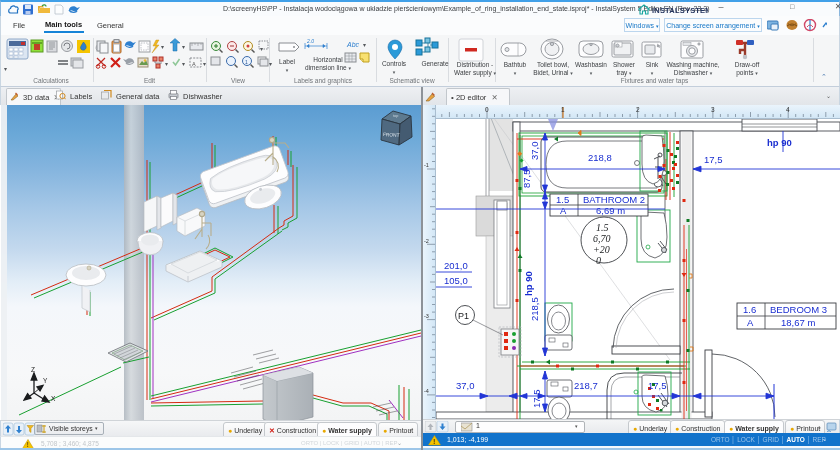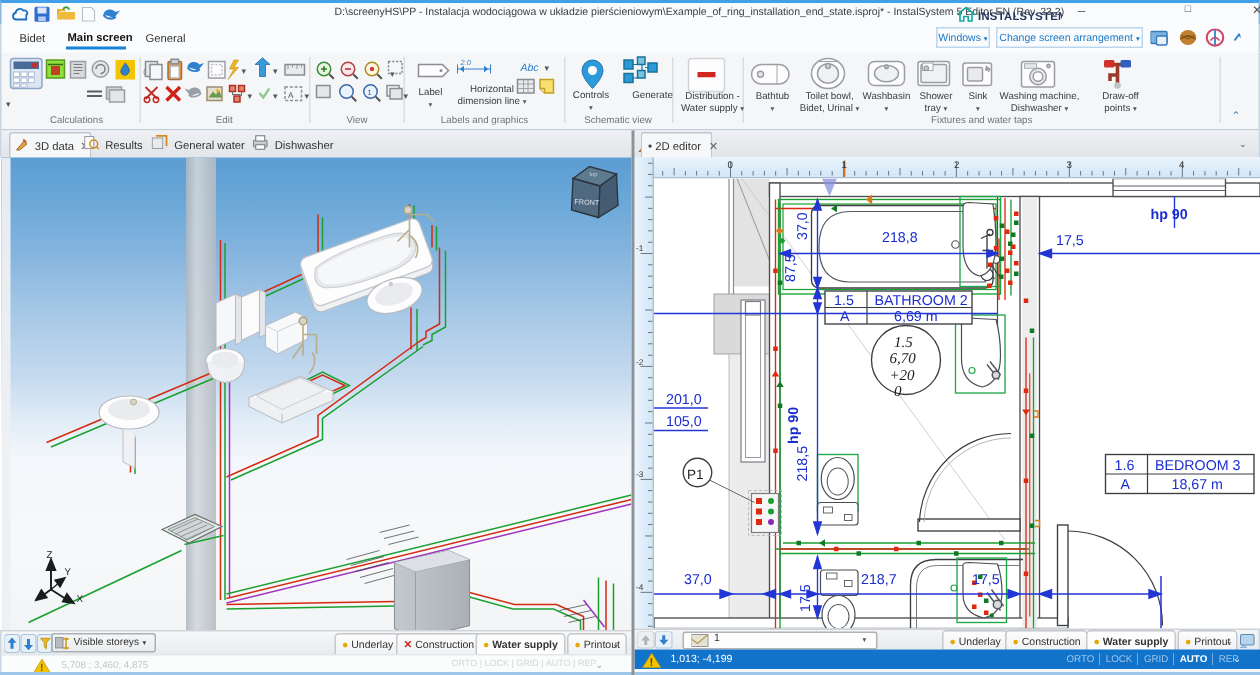--- a/index.html
+++ b/index.html
@@ -48,22 +48,22 @@
  <div class="abs" style="left:222px;top:3px;width:400px;font-size:7px;color:#3a3d41;white-space:nowrap;">D:\screenyHS\PP - Instalacja wodociągowa w układzie pierścieniowym\Example_of_ring_installation_end_state.isproj* - InstalSystem 5 Editor EN (Rev. 23.2)</div>
  <svg class="abs" style="left:637px;top:2px" width="70" height="12">
   <path d="M6,1 L11,5 L10,5 L10,10 L7.5,10 L7.5,7 L4.5,7 L4.5,10 L2,10 L2,5 L1,5 Z" fill="none" stroke="#18a7a0" stroke-width="1.1"></path>
   <text x="14" y="9" font-family="Liberation Sans" font-size="7.5" font-weight="bold" fill="#25355e" letter-spacing="0.2">INSTALSYSTEM</text>
  </svg>
  <div class="abs" style="left:712px;top:0px;width:16px;text-align:center;font-size:9px;color:#555;">–</div>
  <div class="abs" style="left:784px;top:1px;width:14px;text-align:center;font-size:7px;color:#555;">□</div>
  <div class="abs" style="left:830px;top:0px;width:14px;text-align:center;font-size:8px;color:#555;">✕</div>
 </div>
 <div class="abs" id="menubar">
- <div class="abs" style="left:12px;top:5px;font-size:7.5px;color:#333;">Bidet</div>
- <div class="abs" style="left:44px;top:4px;font-size:7.5px;color:#111;font-weight:bold;">Main screen</div>
+ <div class="abs" style="left:12px;top:5px;font-size:7.5px;color:#333;">File</div>
+ <div class="abs" style="left:44px;top:4px;font-size:7.5px;color:#111;font-weight:bold;">Main tools</div>
  <div class="abs" style="left:43px;top:15px;width:40px;height:2px;background:#1583d7;"></div>
  <div class="abs" style="left:96px;top:5px;font-size:7.5px;color:#333;">General</div>
  <div class="abs" style="left:623px;top:2px;width:36px;height:14px;border:1px solid #bcd6ee;font-size:7px;color:#1878c8;text-align:center;line-height:13px;">Windows <span style="font-size:5px">▾</span></div>
  <div class="abs" style="left:663px;top:2px;width:98px;height:14px;border:1px solid #bcd6ee;font-size:7px;color:#1878c8;text-align:center;line-height:13px;">Change screen arrangement <span style="font-size:5px">▾</span></div>
  <svg class="abs" style="left:766px;top:3px" width="60" height="13">
   <rect x="0" y="2" width="11" height="8" rx="1" fill="#7db3e0" stroke="#3a7ab8"></rect>
         <rect x="4" y="5" width="7" height="6" rx="1" fill="#e8f1fa" stroke="#3a7ab8"></rect>
   <ellipse cx="25" cy="6" rx="5.5" ry="5" fill="#c08030"></ellipse>
         <path d="M20,7 Q25,3 30,7" stroke="#7a4a10" fill="none"></path>
         <path d="M21,4.5 Q25,9 29,4.5" stroke="#8a5a20" fill="none"></path>
@@ -265,27 +265,27 @@
           <path d="M5.5,1 l2,2" stroke="#c05a2a" stroke-width="1.2"></path>
         </svg>
   <span style="margin-left:2px">3D data</span> <span style="color:#666;margin-left:2px">✕</span>
  </div>
  <div class="dtab" style="left:55px;">
   <svg width="10" height="10" style="vertical-align:-1px">
           <rect x="0.5" y="1" width="6" height="8" fill="#fdfdfe" stroke="#9a9da2" stroke-width="0.7"></rect>
           <circle cx="6.5" cy="6" r="2.6" fill="none" stroke="#d08a20" stroke-width="1"></circle>
           <path d="M8.3,7.8 l1.5,1.5" stroke="#d08a20"></path>
         </svg>
-  <span style="margin-left:2px">Results</span></div>
+  <span style="margin-left:2px">Labels</span></div>
  <div class="dtab" style="left:100px;">
   <svg width="11" height="10" style="vertical-align:-1px">
           <rect x="0.5" y="2" width="7" height="7" fill="#e8eaed" stroke="#9a9da2" stroke-width="0.7"></rect>
           <path d="M3,0.5 h7 v7" fill="none" stroke="#d08a20" stroke-width="1.2"></path>
         </svg>
-  <span style="margin-left:2px">General water</span></div>
+  <span style="margin-left:2px">General data</span></div>
  <div class="dtab" style="left:167px;">
   <svg width="11" height="10" style="vertical-align:-1px">
           <rect x="1" y="3.5" width="9" height="4.5" rx="0.8" fill="#c8ccd2" stroke="#7a7d84" stroke-width="0.7"></rect>
           <rect x="2.5" y="0.5" width="6" height="3.5" fill="#fdfdfe" stroke="#7a7d84" stroke-width="0.7"></rect>
           <rect x="2.5" y="6.5" width="6" height="3" fill="#fdfdfe" stroke="#7a7d84" stroke-width="0.7"></rect>
         </svg>
   <span style="margin-left:2px">Dishwasher</span></div>
 </div>
 <div class="abs" id="viewport3d">
 <svg width="420" height="315" style="position:absolute;left:0;top:0">
@@ -472,21 +472,21 @@
  <div class="abs" style="left:40px;top:3px;font-size:6.5px;color:#c2c6ca;">5,708 ; 3,460; 4,875</div>
  <div class="abs" style="left:300px;top:3px;font-size:6px;color:#d2d6da;">ORTO | LOCK | GRID | AUTO | REP</div>
  <div class="abs" style="left:396px;top:2px;font-size:6px;color:#9aa0a6;">⌄</div>
 </div>
 <div class="abs" id="lbottom"></div>
 <div class="abs" id="rpanel-tabs">
  <svg class="abs" style="left:2px;top:4px" width="11" height="11">
         <path d="M1,10 L7,3 L9.5,5.5 L4,10 Z" fill="#e8a040" stroke="#8a6a2a" stroke-width="0.6"></path>
         <path d="M7,2 l2.5,2.5" stroke="#c05a2a" stroke-width="1.2"></path>
       </svg>
- <div class="dtab active" style="left:4px;width:48px;"><span style="color:#444;font-size:8px;margin-left:4px;">•</span> 2D editor <span style="color:#666;margin-left:3px">✕</span></div>
+ <div class="dtab active" style="left:23px;width:64px;"><span style="color:#444;font-size:8px;margin-left:4px;">•</span> 2D editor <span style="color:#666;margin-left:3px">✕</span></div>
  <div class="abs" style="left:403px;top:5px;font-size:6px;color:#555;">⌄</div>
 </div>
 <div class="abs" id="rcorner">
       <div style="margin:1px 0 0 2px;font-size:6px;">⇅</div>
       <div style="margin-left:2px;font-size:5px;color:#555;">27</div>
     </div>
 <div class="abs" id="ruler-top"><svg width="404" height="14">
  <g stroke="#5a6a7a" stroke-width="0.6">
 <path d="M-1.7,9 V12"></path>
           <path d="M5.8,9 V12"></path>

